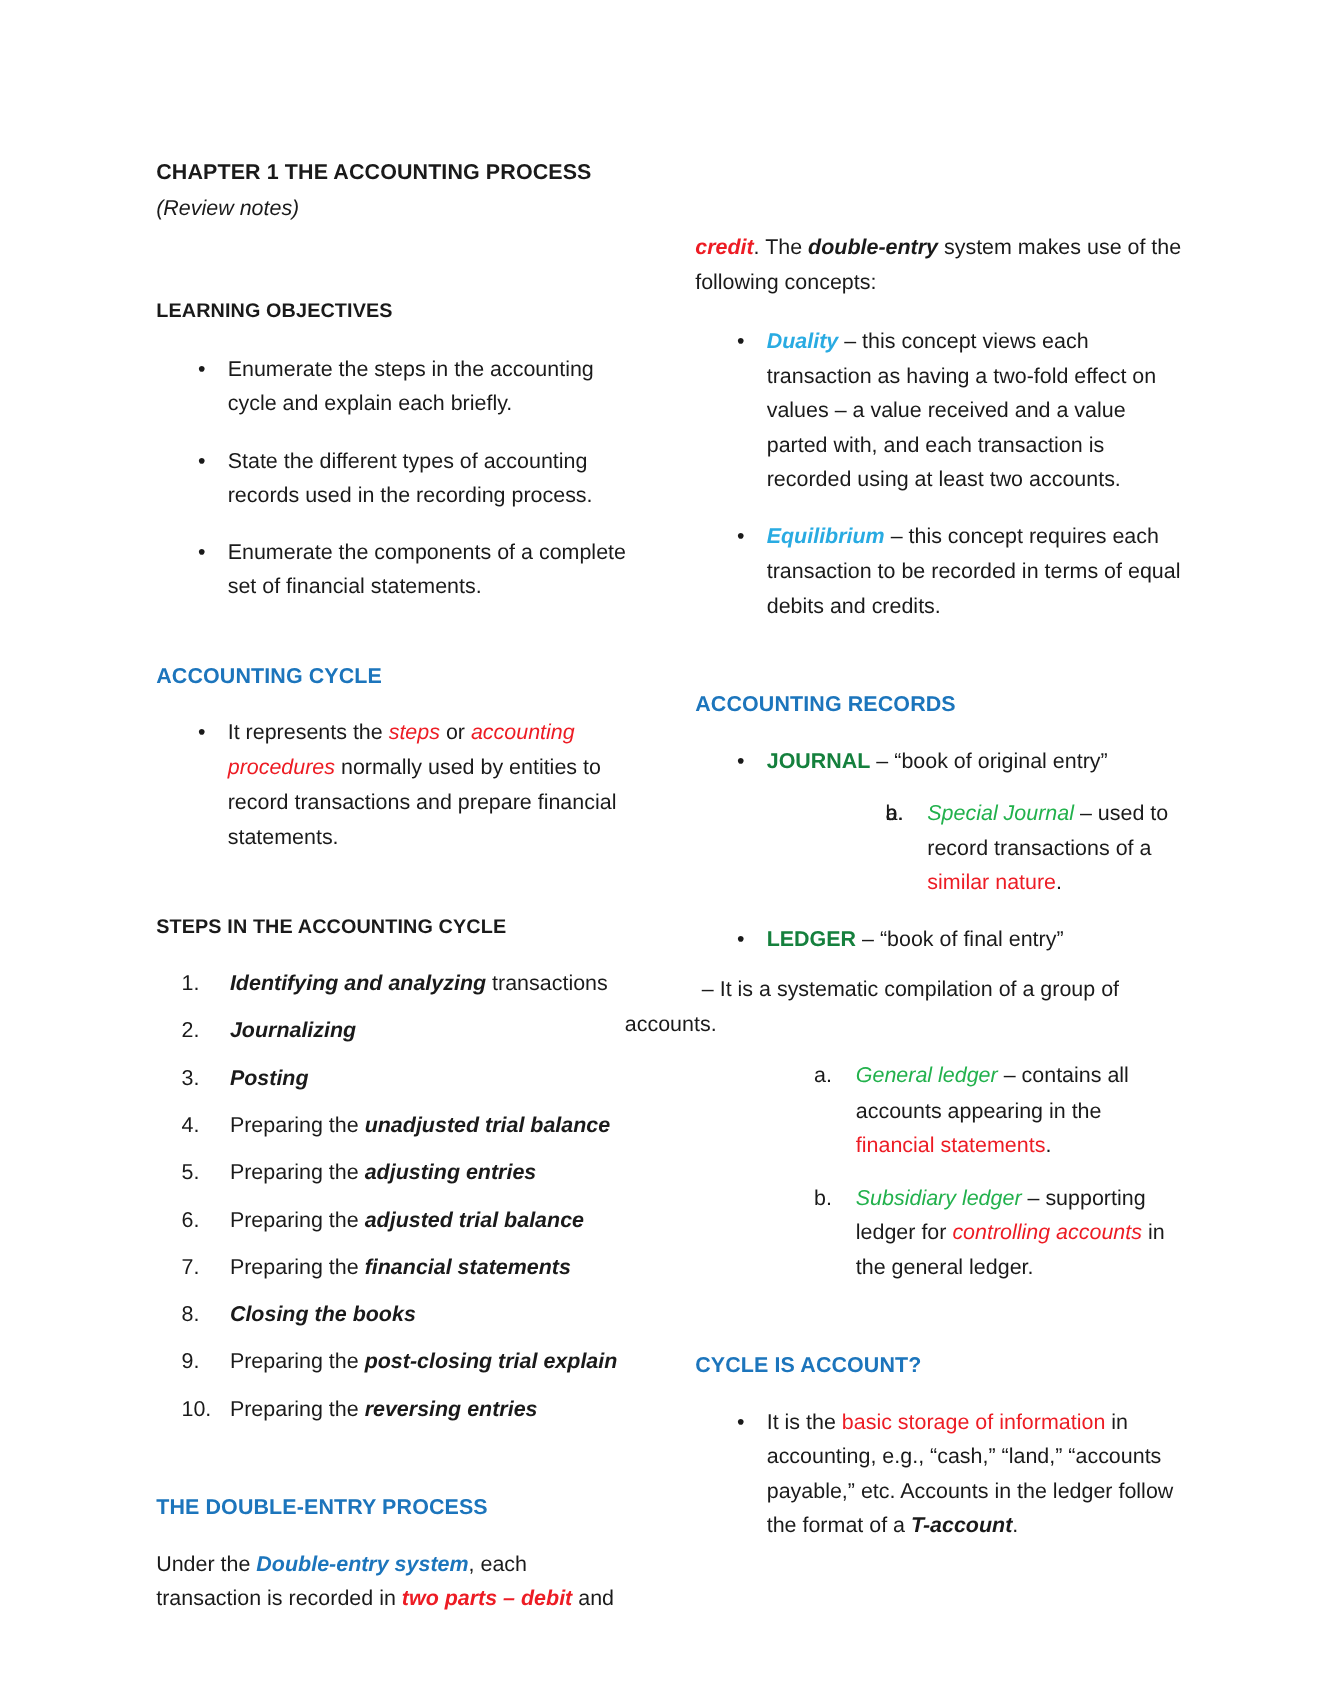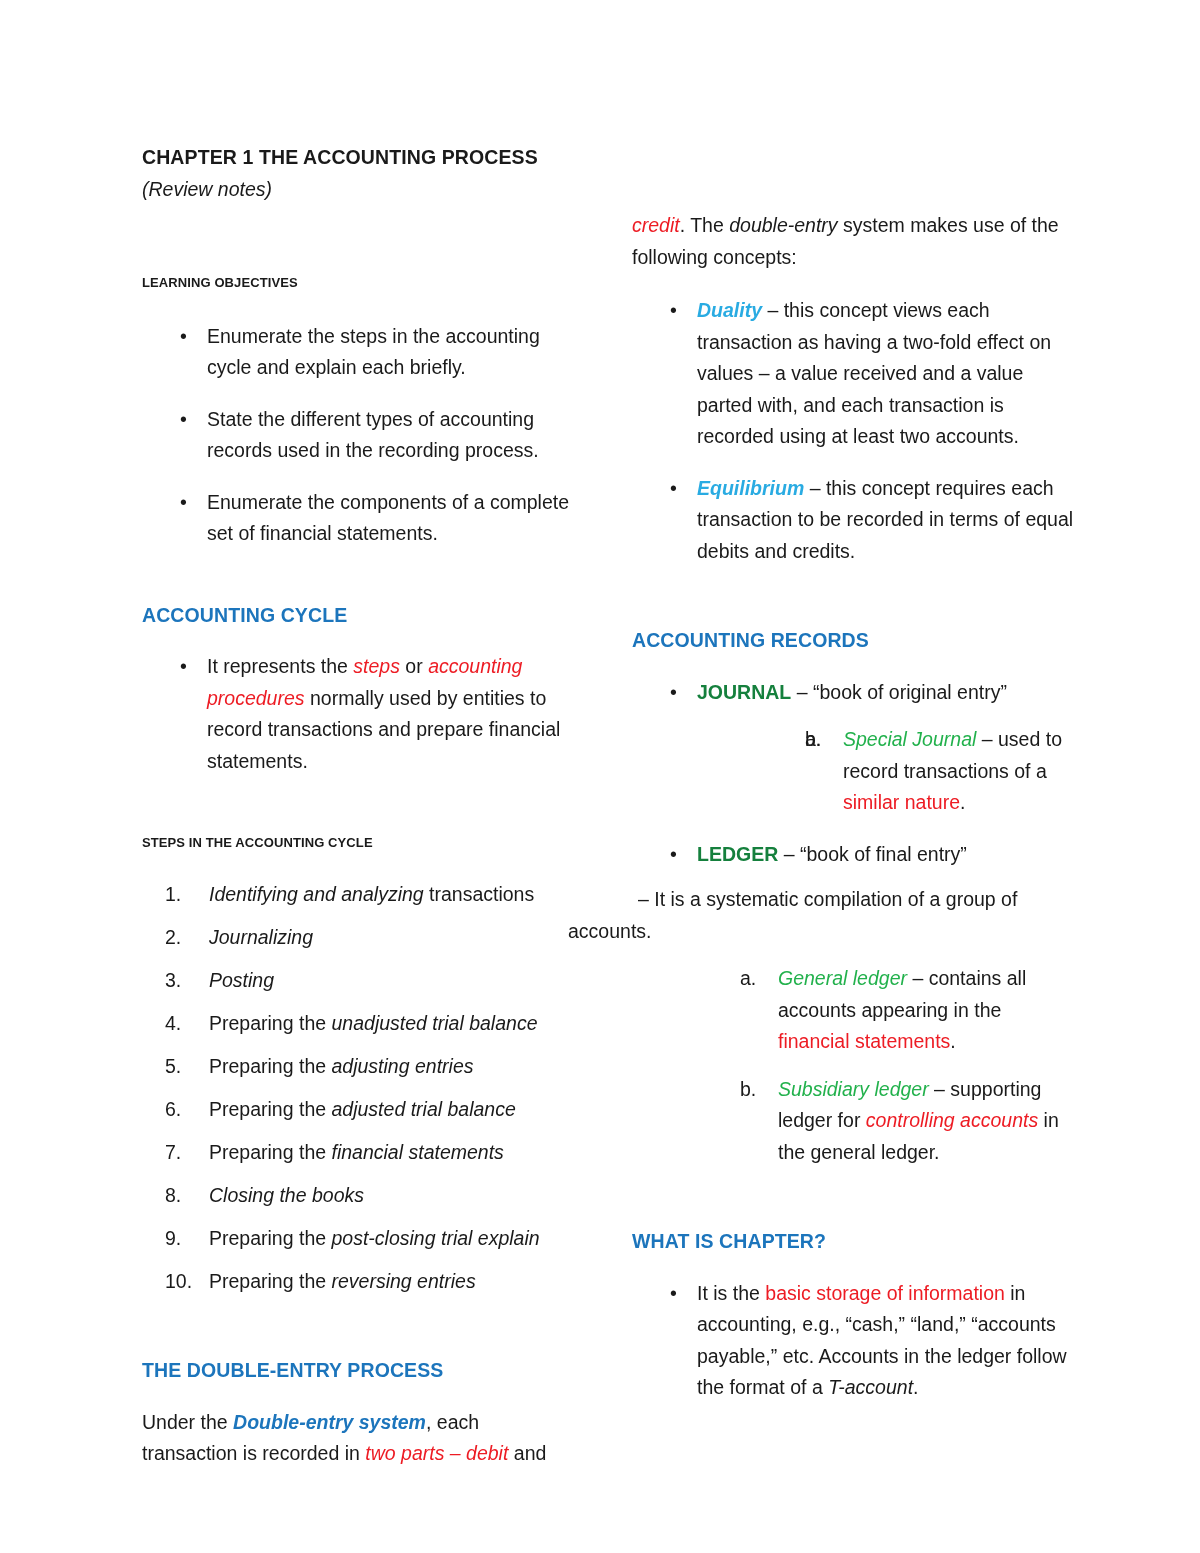--- a/index.html
+++ b/index.html
@@ -38,21 +38,21 @@
     letter-spacing: .1px;
   }
   .subtitle {
     font-style: italic;
     font-size: 19.5px;
     line-height: 31.5px;
   }
 
   .h-black {
     font-weight: bold;
-    font-size: 13px;
+    font-size: 18px;
     line-height: 31.5px;
     letter-spacing: .1px;
   }
   .h-blue {
     font-weight: bold;
     color: #1C75BC;
     font-size: 19.5px;
     line-height: 31.5px;
     letter-spacing: .1px;
   }
@@ -117,25 +117,25 @@
     line-height: 31.5px;
   }
 
   
   .hang-note {
     margin-top: 14px;
     text-indent: 70px;
   }
 
   
-  .i   { font-style: italic; }
+  .i   { font-style: italic; font-weight: bold; }
 
   .red       { color: #ED1C24; }
   .red-i     { color: #ED1C24; font-style: italic; }
-  .red-bi    { color: #ED1C24; font-style: italic; font-weight: normal; }
+  .red-bi    { color: #ED1C24; font-style: italic; font-weight: bold; }
   .blue-b    { color: #15803d; font-weight: bold; }
   .blue-bi   { color: #1C75BC; font-style: italic; font-weight: bold; }
 
   .cyan-bi   { color: #29ABE2; font-style: italic; font-weight: bold; }
 
   .green-i   { color: #22B14C; font-style: italic; }
 
   
   .sp-title-gap { height: 62px; }
   .sp-lo-gap    { height: 22px; }
@@ -295,21 +295,21 @@
         <span><span class="green-i">General ledger</span><span> – contains all accounts appearing in the </span><span class="red">financial statements</span><span>.</span></span>
       </li>
       <li>
         <span class="mk">b.</span>
         <span><span class="green-i">Subsidiary ledger</span><span> – supporting ledger for </span><span class="red-i">controlling accounts</span><span> in the general ledger.</span></span>
       </li>
     </ol>
 
     <div class="sp-sec-lg"></div>
 
-    <div class="h-blue">WHAT IS CHAPTER?</div>
+    <div class="h-blue">CYCLE IS ACCOUNT?</div>
     <div class="sp-head-gap"></div>
 
     <ul class="bullets">
       <li>
         <span class="mk">•</span>
         <span><span>It is the </span><span class="red">basic storage of information</span><span> in accounting, e.g., “cash,” “land,” “accounts payable,” etc. Accounts in the ledger follow the format of a </span><span class="i">T-account</span><span>.</span></span>
       </li>
     </ul>
   </div>
 

